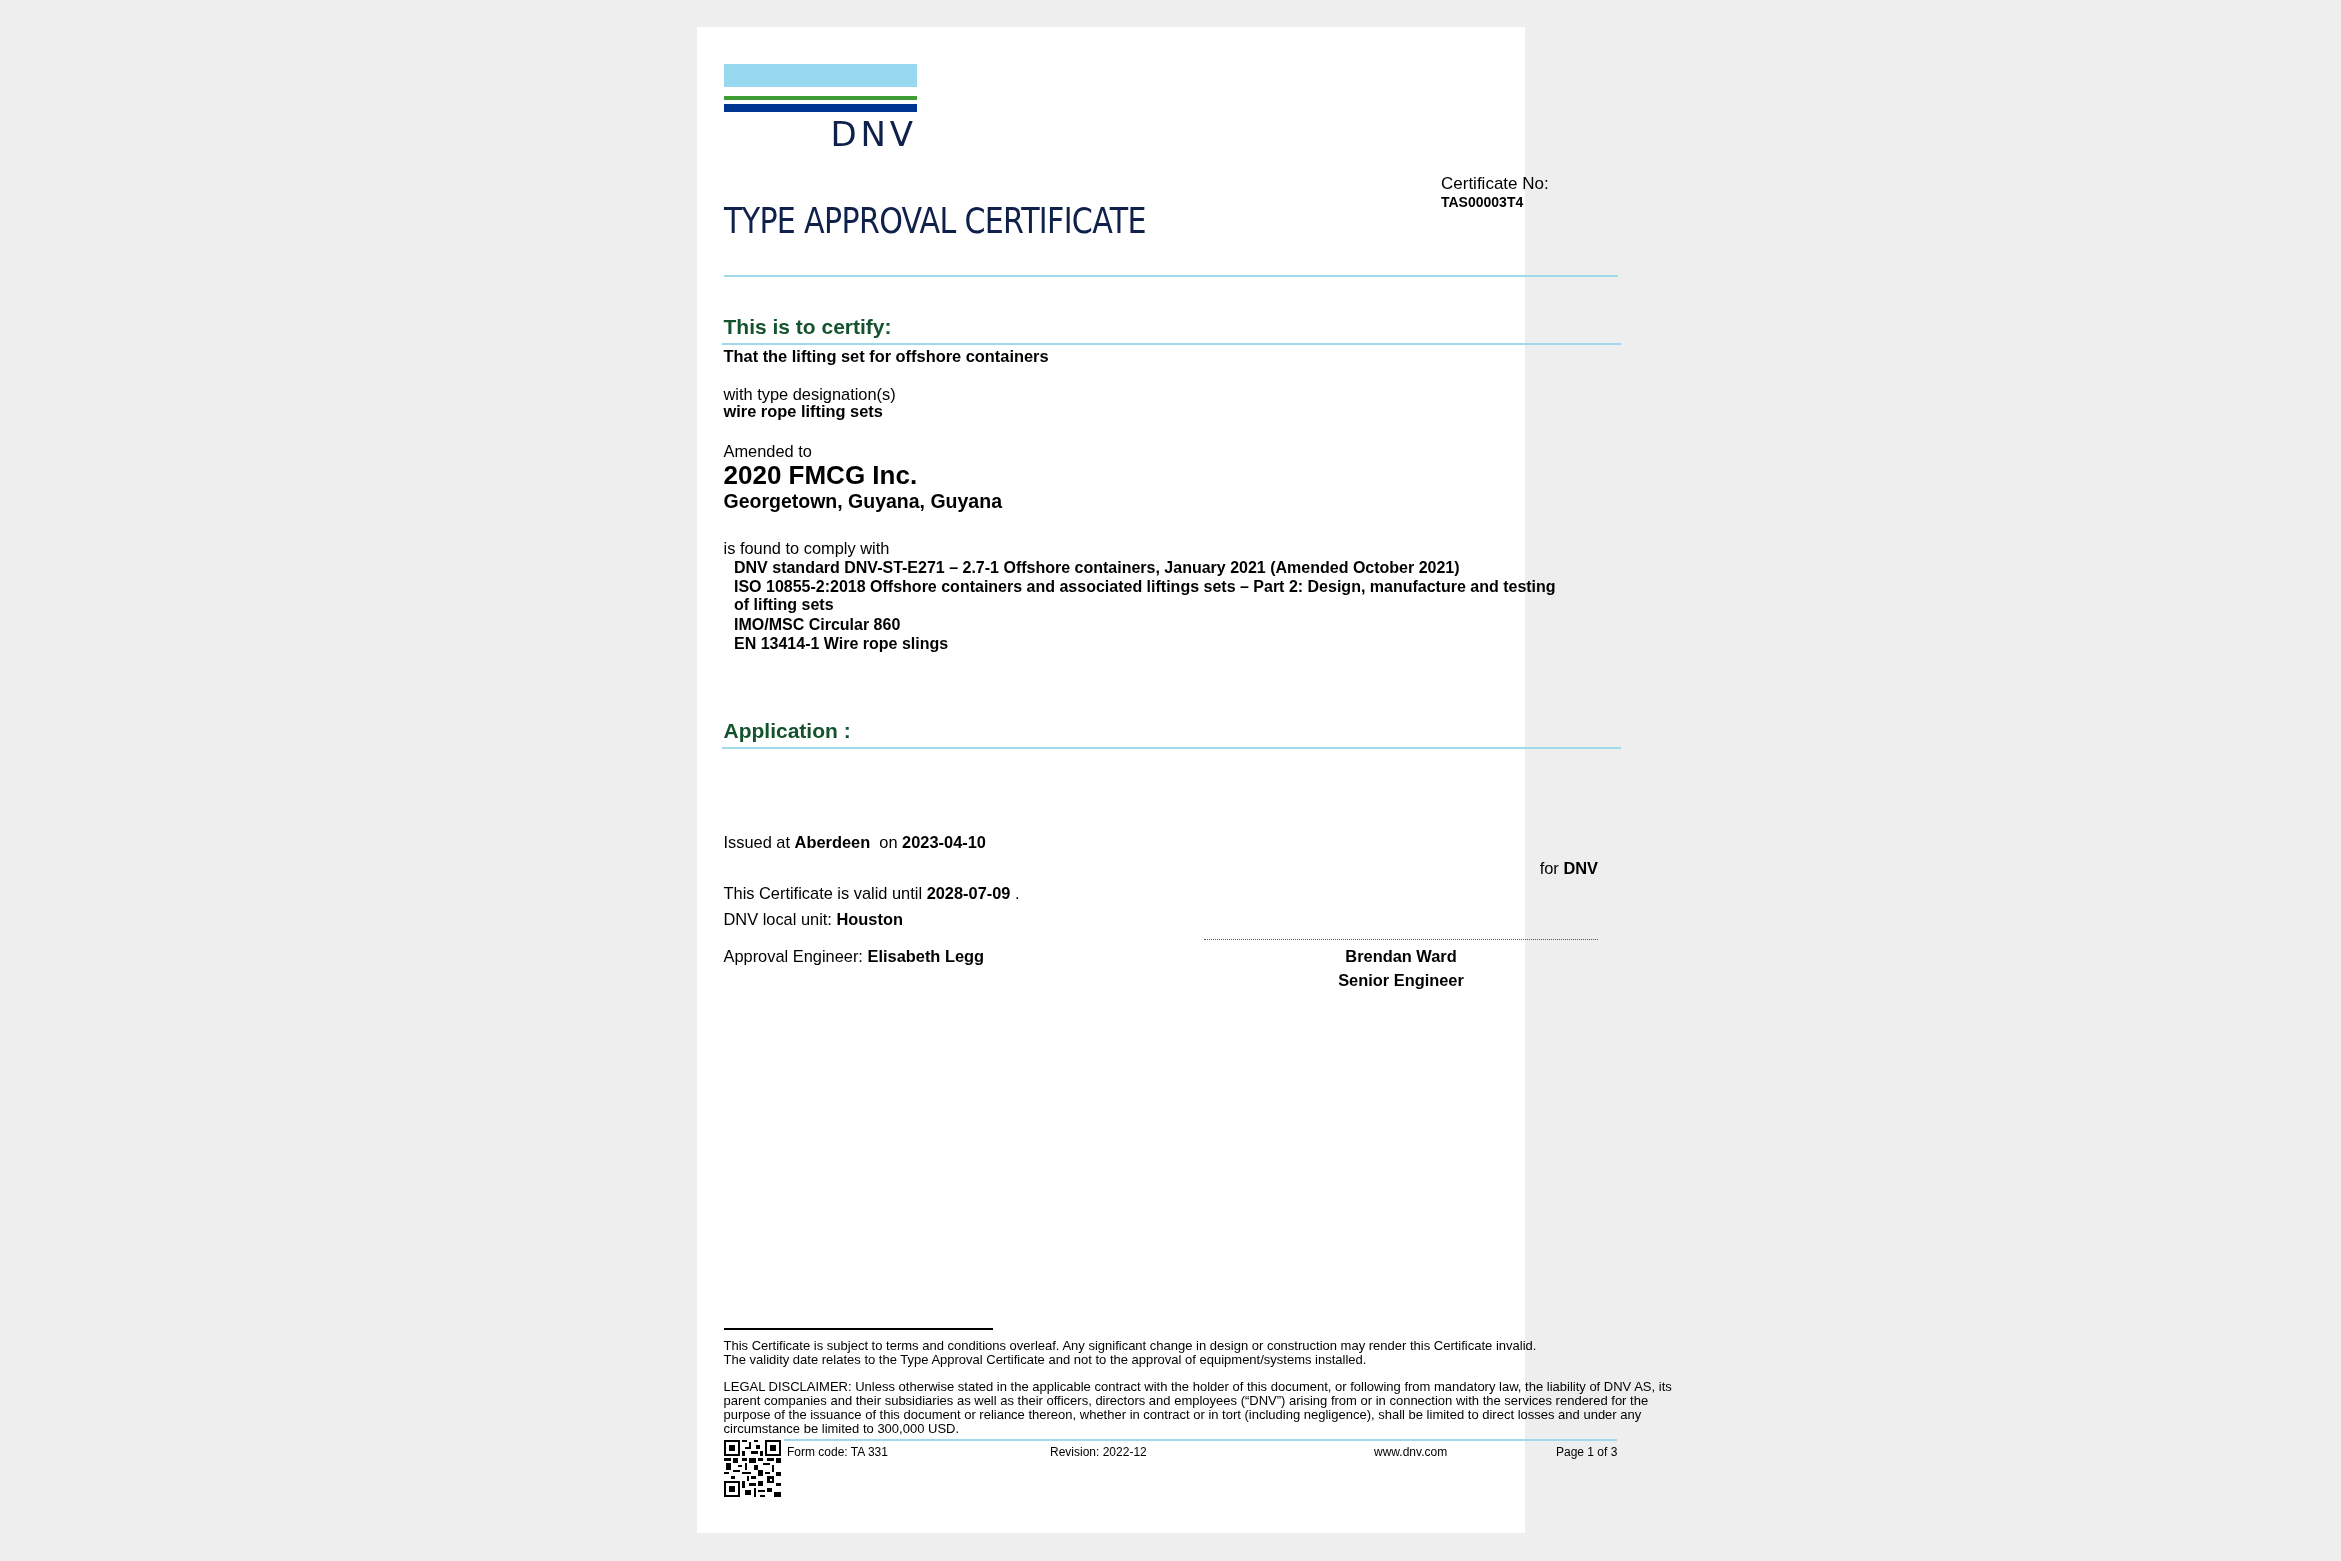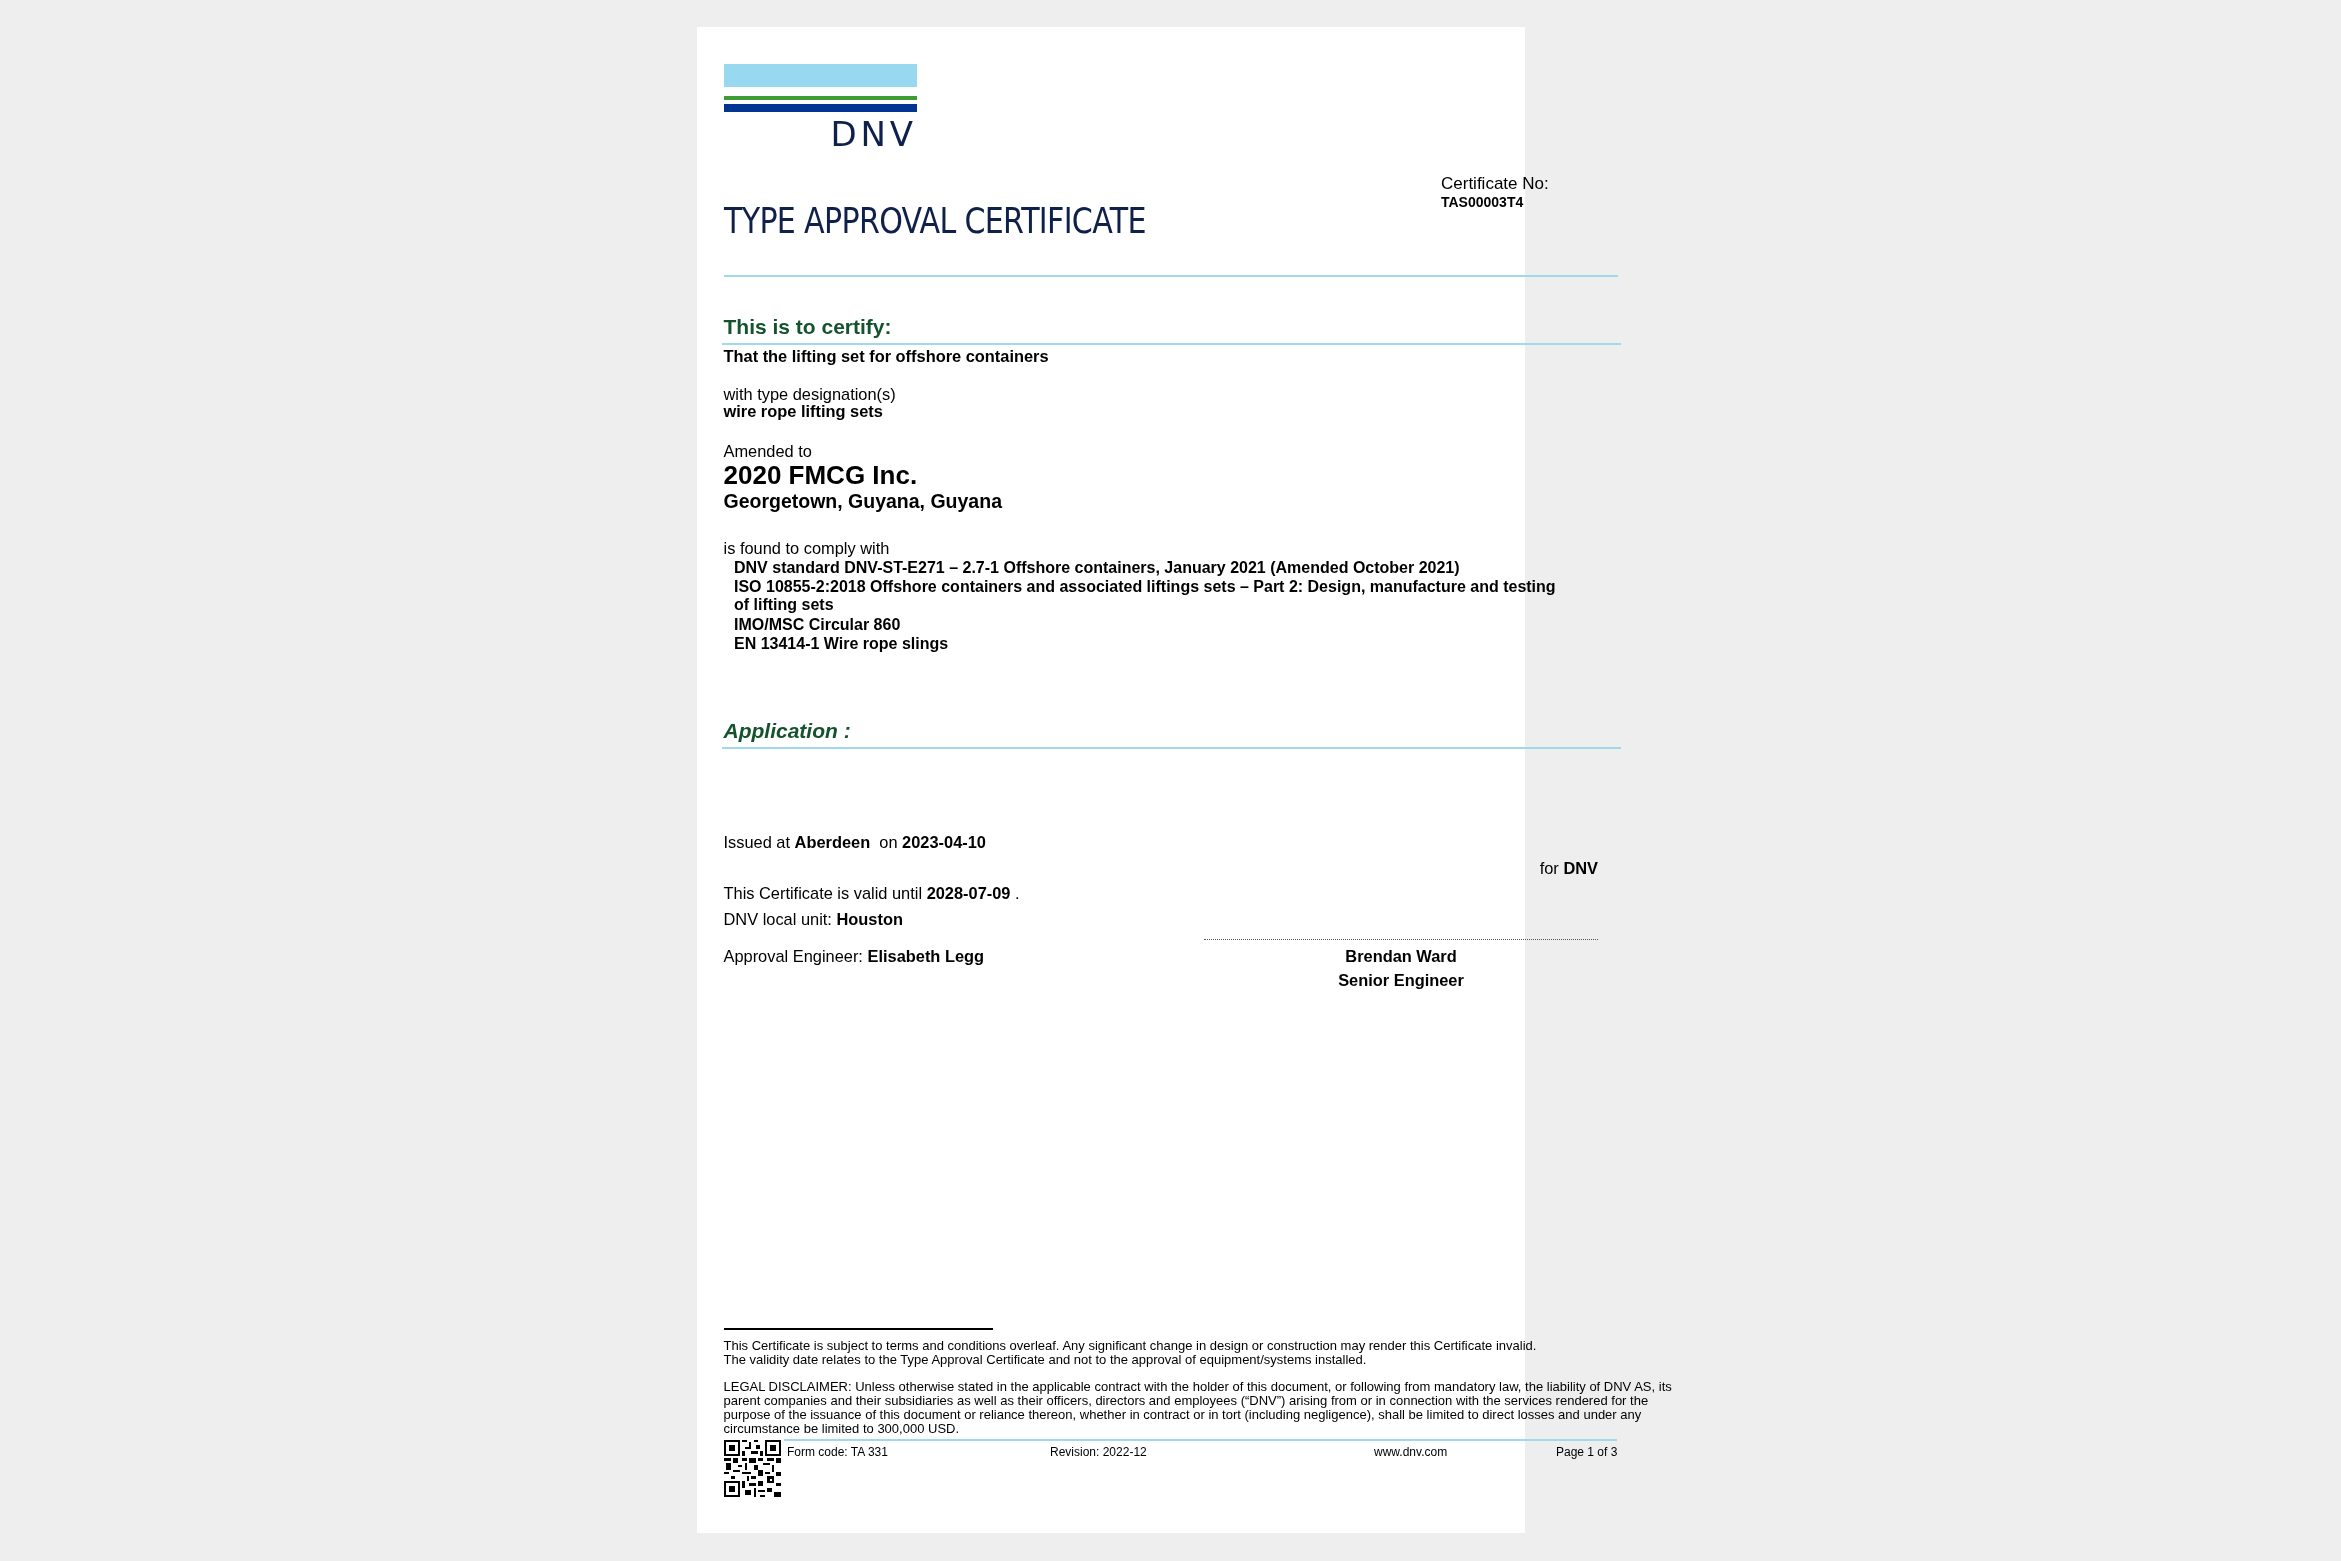--- a/index.html
+++ b/index.html
@@ -83,21 +83,21 @@
 
   <div class="abs t21" style="left:26.5px;top:512px;">is found to comply with</div>
   <div>
     <div class="abs std" style="top:531px;">DNV standard DNV-ST-E271 – 2.7-1 Offshore containers, January 2021 (Amended October 2021)</div>
     <div class="abs std" style="top:550px;">ISO 10855-2:2018  Offshore containers and associated liftings sets – Part 2: Design, manufacture and testing</div>
     <div class="abs std" style="top:568px;">of lifting sets</div>
     <div class="abs std" style="top:588px;">IMO/MSC Circular 860</div>
     <div class="abs std" style="top:607px;">EN 13414-1  Wire rope slings</div>
   </div>
 
-  <div class="abs section-h" style="left:26.5px;top:692px;font-style:italic;">Application :</div>
+  <div class="abs section-h" style="left:26.5px;top:692px;">Application :</div>
   <div class="hline" style="left:25px;top:693px;width:899px;transform:translateY(27px);"></div>
 
   <div class="abs t21" style="left:26.5px;top:806px;">
     <span>Issued at</span>
     <span class="b">Aberdeen</span>&nbsp;
     <span>on</span>
     <span class="b">2023-04-10</span>
   </div>
 
   <div class="abs t21" style="left:26.5px;top:857px;">

